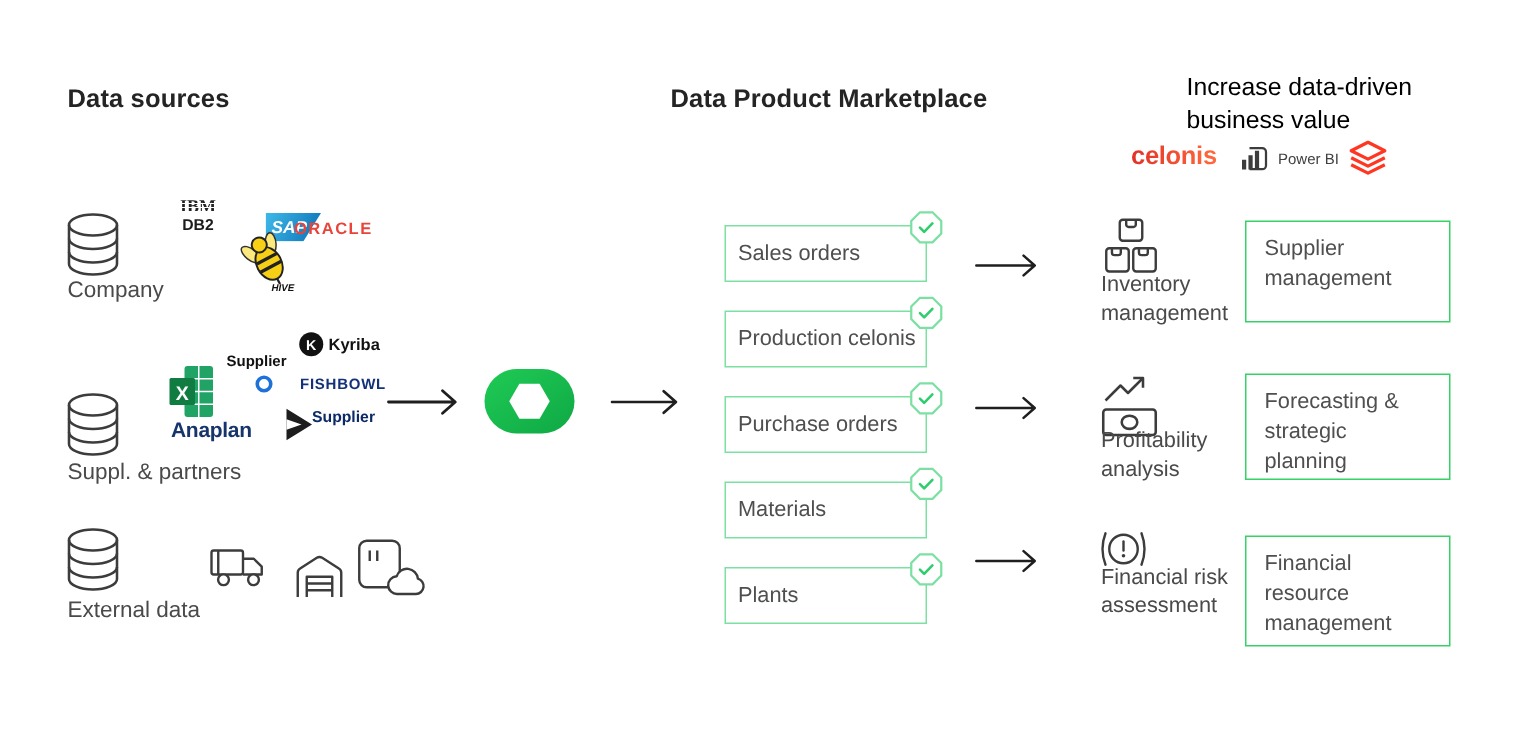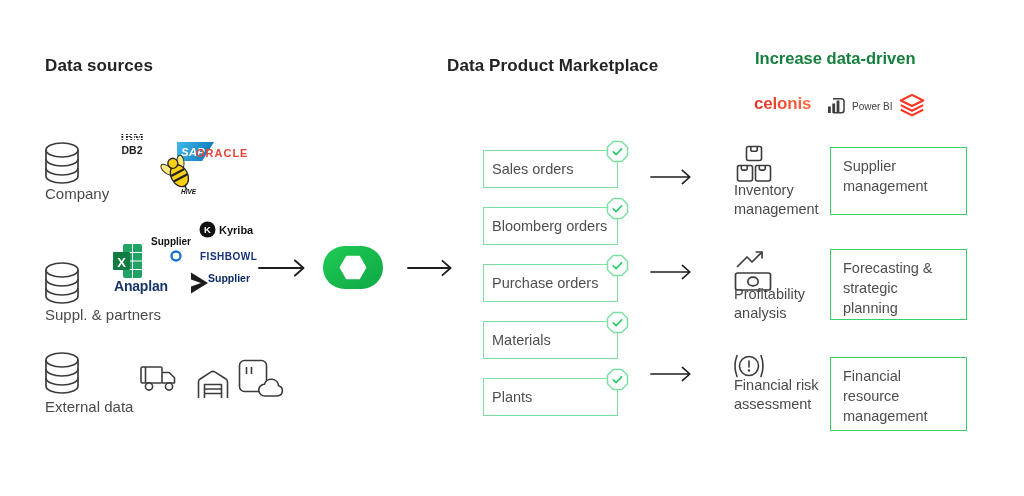--- a/index.html
+++ b/index.html
@@ -8,21 +8,21 @@
   .abs{position:absolute;}
   .sec-title{font-size:17px;font-weight:600;color:#242424;letter-spacing:.1px;}
   .group-label{font-size:15px;color:#4a4a4a;}
   .mbox{position:absolute;left:483px;width:135px;height:38px;background:#fff;border:1.5px solid #7de0a3;
         box-sizing:border-box;display:flex;align-items:center;padding-left:8px;
         font-size:14.5px;color:#4f4f4f;}
   .badge{position:absolute;top:-11px;right:-12px;width:23px;height:23px;}
   .rbox{position:absolute;left:830px;width:137px;background:#fff;border:1.5px solid #36d167;
         box-sizing:border-box;padding:8px 12px;font-size:14.5px;line-height:20px;color:#4f4f4f;}
   .row-label{font-size:14.5px;line-height:19px;color:#4a4a4a;}
-  .r-title{font-size:16.5px;font-weight:700;line-height:21.5px;color:#15803d;}
+  .r-title{font-size:16.5px;font-weight:400;line-height:21.5px;color:#000000;margin-left:36px;}
   .ibm{font-family:"Liberation Serif",serif;font-weight:700;font-size:12px;line-height:13px;color:#222;
        background:repeating-linear-gradient(180deg,#222 0 1.6px,#fff 1.6px 2.6px);
        -webkit-background-clip:text;background-clip:text;-webkit-text-fill-color:transparent;}
   .db2{font-weight:700;font-size:10.5px;color:#1c1c1c;text-align:center;}
   .sap{width:37px;height:19px;background:linear-gradient(115deg,#3fb9e9,#0a70b6);
        clip-path:polygon(0 0,100% 0,68% 100%,0 100%);display:flex;align-items:center;
        font-style:italic;font-weight:700;font-size:11.5px;color:#fff;padding-left:4px;box-sizing:border-box;margin-top:20px;}
   .oracle{font-weight:700;font-size:11px;letter-spacing:1px;color:#e8443a;}
   .bloomberg{font-weight:800;font-size:10px;color:#111;}
   .kyriba{display:flex;align-items:center;gap:3px;font-weight:800;font-size:11px;color:#111;}
@@ -164,21 +164,21 @@
   <div class="abs sec-title" style="left:447px;top:56px;">Data Product Marketplace</div>
 
   <div class="mbox" style="top:150px;">
     <span>Sales orders</span>
     <svg class="badge" viewBox="0 0 23 23">
       <path d="M7.3 1.5 L15.7 1.5 L21.5 7.3 L21.5 15.7 L15.7 21.5 L7.3 21.5 L1.5 15.7 L1.5 7.3 Z" fill="#fff" stroke="#7de0a3" stroke-width="1.5"></path>
       <path d="M7.3 11.8 L10.1 14.6 L15.6 8.9" fill="none" stroke="#2fcd6e" stroke-width="1.7" stroke-linecap="round" stroke-linejoin="round"></path>
     </svg>
   </div>
   <div class="mbox" style="top:207px;">
-    <span>Bloomberg orders</span>
+    <span>Production celonis</span>
     <svg class="badge" viewBox="0 0 23 23">
       <path d="M7.3 1.5 L15.7 1.5 L21.5 7.3 L21.5 15.7 L15.7 21.5 L7.3 21.5 L1.5 15.7 L1.5 7.3 Z" fill="#fff" stroke="#7de0a3" stroke-width="1.5"></path>
       <path d="M7.3 11.8 L10.1 14.6 L15.6 8.9" fill="none" stroke="#2fcd6e" stroke-width="1.7" stroke-linecap="round" stroke-linejoin="round"></path>
     </svg>
   </div>
   <div class="mbox" style="top:264px;">
     <span>Purchase orders</span>
     <svg class="badge" viewBox="0 0 23 23">
       <path d="M7.3 1.5 L15.7 1.5 L21.5 7.3 L21.5 15.7 L15.7 21.5 L7.3 21.5 L1.5 15.7 L1.5 7.3 Z" fill="#fff" stroke="#7de0a3" stroke-width="1.5"></path>
       <path d="M7.3 11.8 L10.1 14.6 L15.6 8.9" fill="none" stroke="#2fcd6e" stroke-width="1.7" stroke-linecap="round" stroke-linejoin="round"></path>
@@ -204,20 +204,21 @@
   </svg>
   <svg class="abs" style="left:650px;top:262px;" width="42" height="20" viewBox="0 0 48 20">
     <path d="M1 10 H45 M37 2.5 L45.5 10 37 17.5" fill="none" stroke="#1f1f1f" stroke-width="1.9" stroke-linecap="round" stroke-linejoin="round"></path>
   </svg>
   <svg class="abs" style="left:650px;top:364px;" width="42" height="20" viewBox="0 0 48 20">
     <path d="M1 10 H45 M37 2.5 L45.5 10 37 17.5" fill="none" stroke="#1f1f1f" stroke-width="1.9" stroke-linecap="round" stroke-linejoin="round"></path>
   </svg>
 
   <div class="abs r-title" style="left:755px;top:48px;width:200px;">
     <div>Increase data-driven</div>
+    <div>business value</div>
   </div>
 
   <div class="abs celonis-word" style="left:754px;top:94px;">celonis</div>
   <div class="abs powerbi" style="left:826px;top:97px;">
     <svg width="20" height="18" viewBox="0 0 20 18">
       <path d="M7 1.8 h8.5 a2.5 2.5 0 0 1 2.5 2.5 v9 a2.5 2.5 0 0 1 -2.5 2.5 H7" fill="none" stroke="#3c3c3c" stroke-width="1.5"></path>
       <rect x="2" y="9.5" width="2.8" height="6.5" fill="#3c3c3c"></rect>
       <rect x="6.3" y="6.5" width="2.8" height="9.5" fill="#3c3c3c"></rect>
       <rect x="10.6" y="3.5" width="2.8" height="12.5" fill="#3c3c3c"></rect>
     </svg>

